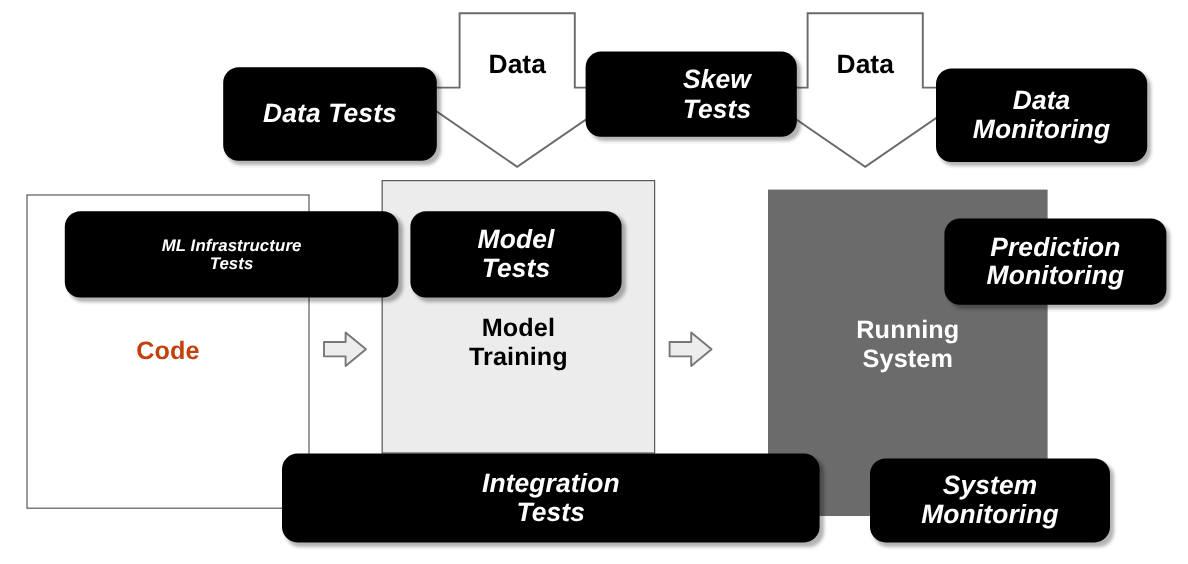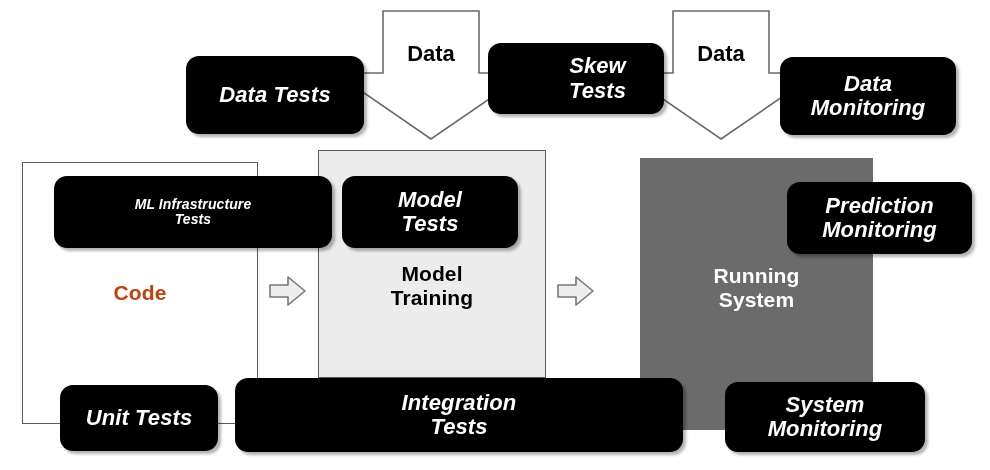--- a/index.html
+++ b/index.html
@@ -172,23 +172,20 @@
   <div class="chip layer-chip" style="left:342px; top:176px; width:176px; height:72px;">
     <span class="chip-label">Model
 Tests</span>
   </div>
 
   <div class="chip layer-chip" style="left:787px; top:182px; width:185px; height:72px;">
     <span class="chip-label">Prediction
 Monitoring</span>
   </div>
 
-  <div class="chip layer-chip" style="left:60px; top:385px; width:158px; height:66px;">
-    <span class="chip-label">Unit Tests</span>
-  </div>
 
   <div class="chip layer-chip" style="left:235px; top:378px; width:448px; height:74px;">
     <span class="chip-label">Integration
 Tests</span>
   </div>
 
   <div class="chip layer-chip" style="left:725px; top:382px; width:200px; height:70px;">
     <span class="chip-label">System
 Monitoring</span>
   </div>

